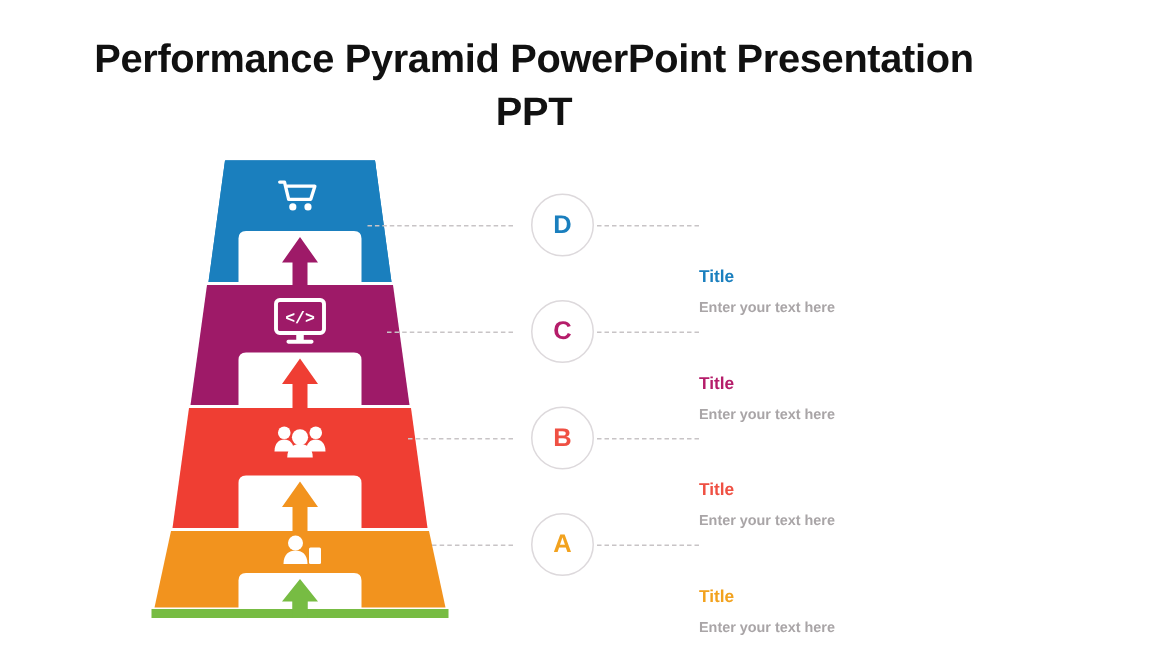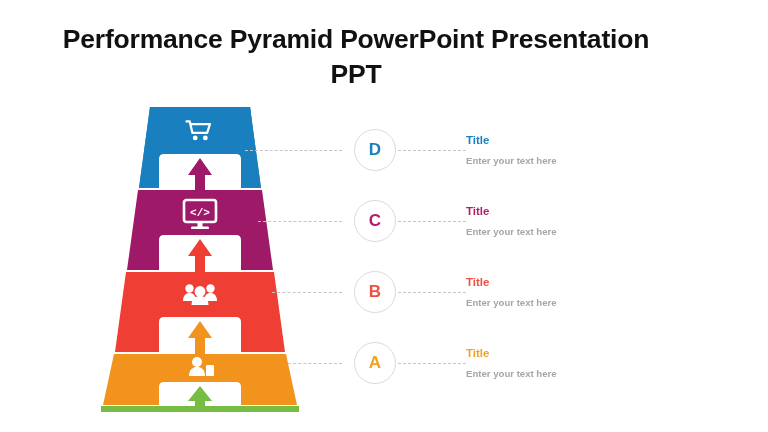--- a/index.html
+++ b/index.html
@@ -73,20 +73,21 @@
   }
   .dash-right {
     position: absolute;
     height: 0;
     border-top: 1px dashed #c8c4c6;
     z-index: 1;
   }
   .textblock {
     position: absolute;
     width: 200px;
+    margin-top: 45px;
   }
   .tb-title {
     font-family: "Liberation Sans", sans-serif;
     font-size: 11.5px;
     font-weight: bold;
     line-height: 1;
     margin: 0 0 9px 0;
   }
   .tb-body {
     font-family: "Liberation Sans", sans-serif;

